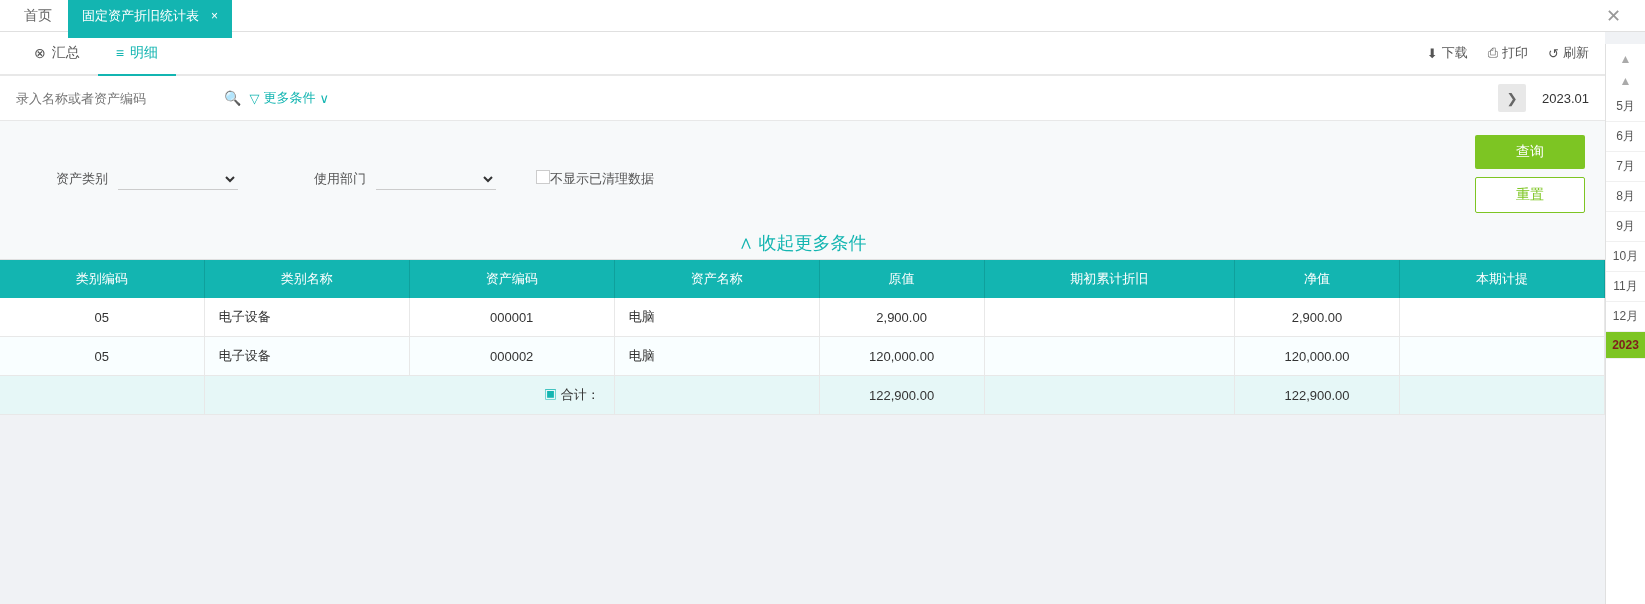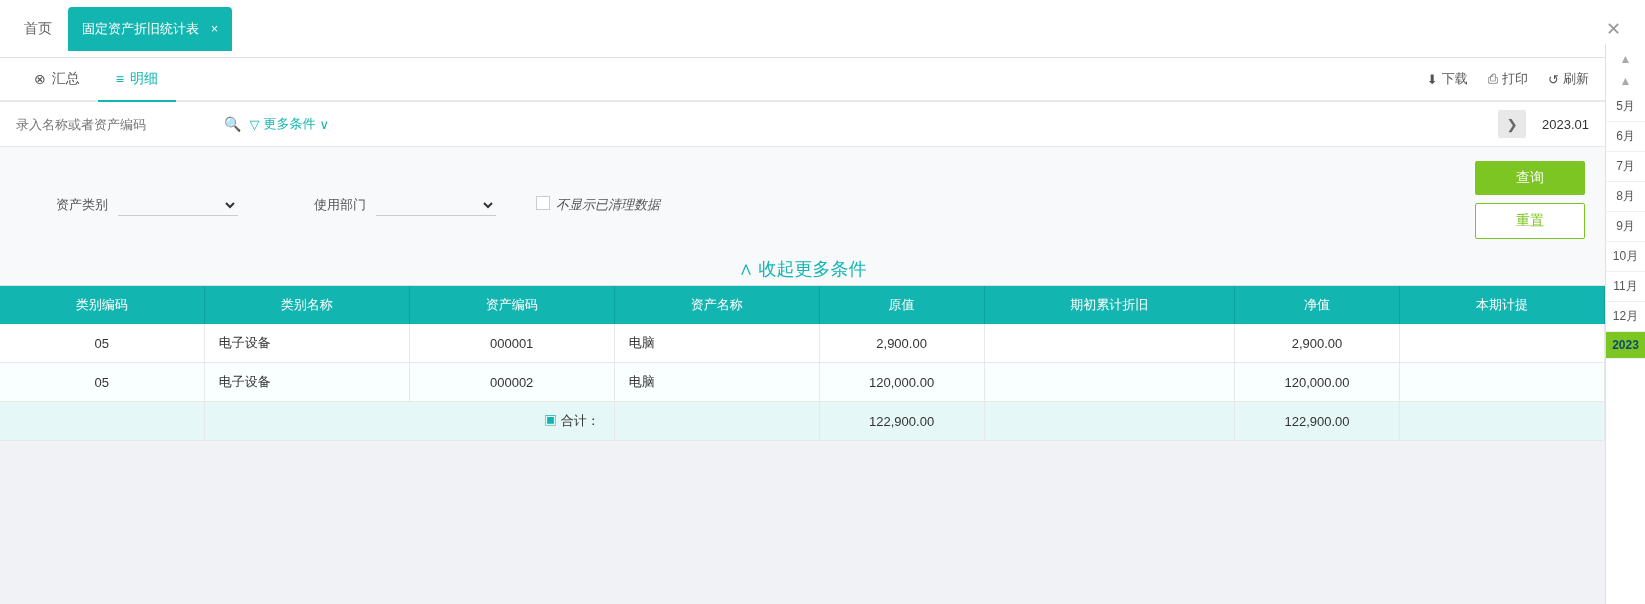--- a/index.html
+++ b/index.html
@@ -3,21 +3,21 @@
   <meta charset="utf-8">
   <style>
     * { box-sizing: border-box; margin: 0; padding: 0; }
     body { font-family: 'Microsoft YaHei', Arial, sans-serif; font-size: 13px; background: #f0f2f5; color: #333; width: 1645px; height: 604px; overflow: hidden; }
 
     
     .top-nav {
       display: flex; align-items: center;
       background: #fff;
       border-bottom: 1px solid #e0e0e0;
-      height: 58px;
+      height: 32px;
       padding: 0 16px;
       gap: 8px;
     }
     .nav-home {
       color: #666; cursor: pointer; font-size: 14px; padding: 4px 8px;
     }
     .nav-tab {
       display: flex; align-items: center;
       background: #13b5b1;
       color: #fff;
@@ -125,21 +125,21 @@
       border-bottom: 1px solid #ccc;
       background: transparent;
       min-width: 120px;
       font-size: 13px;
       outline: none;
       color: #333;
       padding: 2px 4px;
       cursor: pointer;
     }
     .checkbox-item {
-      display: flex; align-items: flex-start; gap: 6px; font-style: italic;
+      display: flex; align-items: flex-start; 
     }
     .checkbox-box {
       width: 14px; height: 14px;
       border: 1px solid #ccc;
       background: #fff;
       display: inline-block;
     }
     .filter-buttons {
       margin-left: auto;
       display: flex; flex-direction: column; gap: 8px;
@@ -232,21 +232,21 @@
       width: 100%;
       text-align: center;
       padding: 6px 2px;
       font-size: 12px;
       color: #555;
       cursor: pointer;
       border-bottom: 1px solid #f0f0f0;
     }
     .month-item.active {
       background: #7dc523;
-      color: #0c4a6e;
+      color: #7f1d1d;
       font-weight: bold;
     }
 
     .main-content {
       margin-right: 40px;
     }
   </style>
 </head>
 <body>
 

